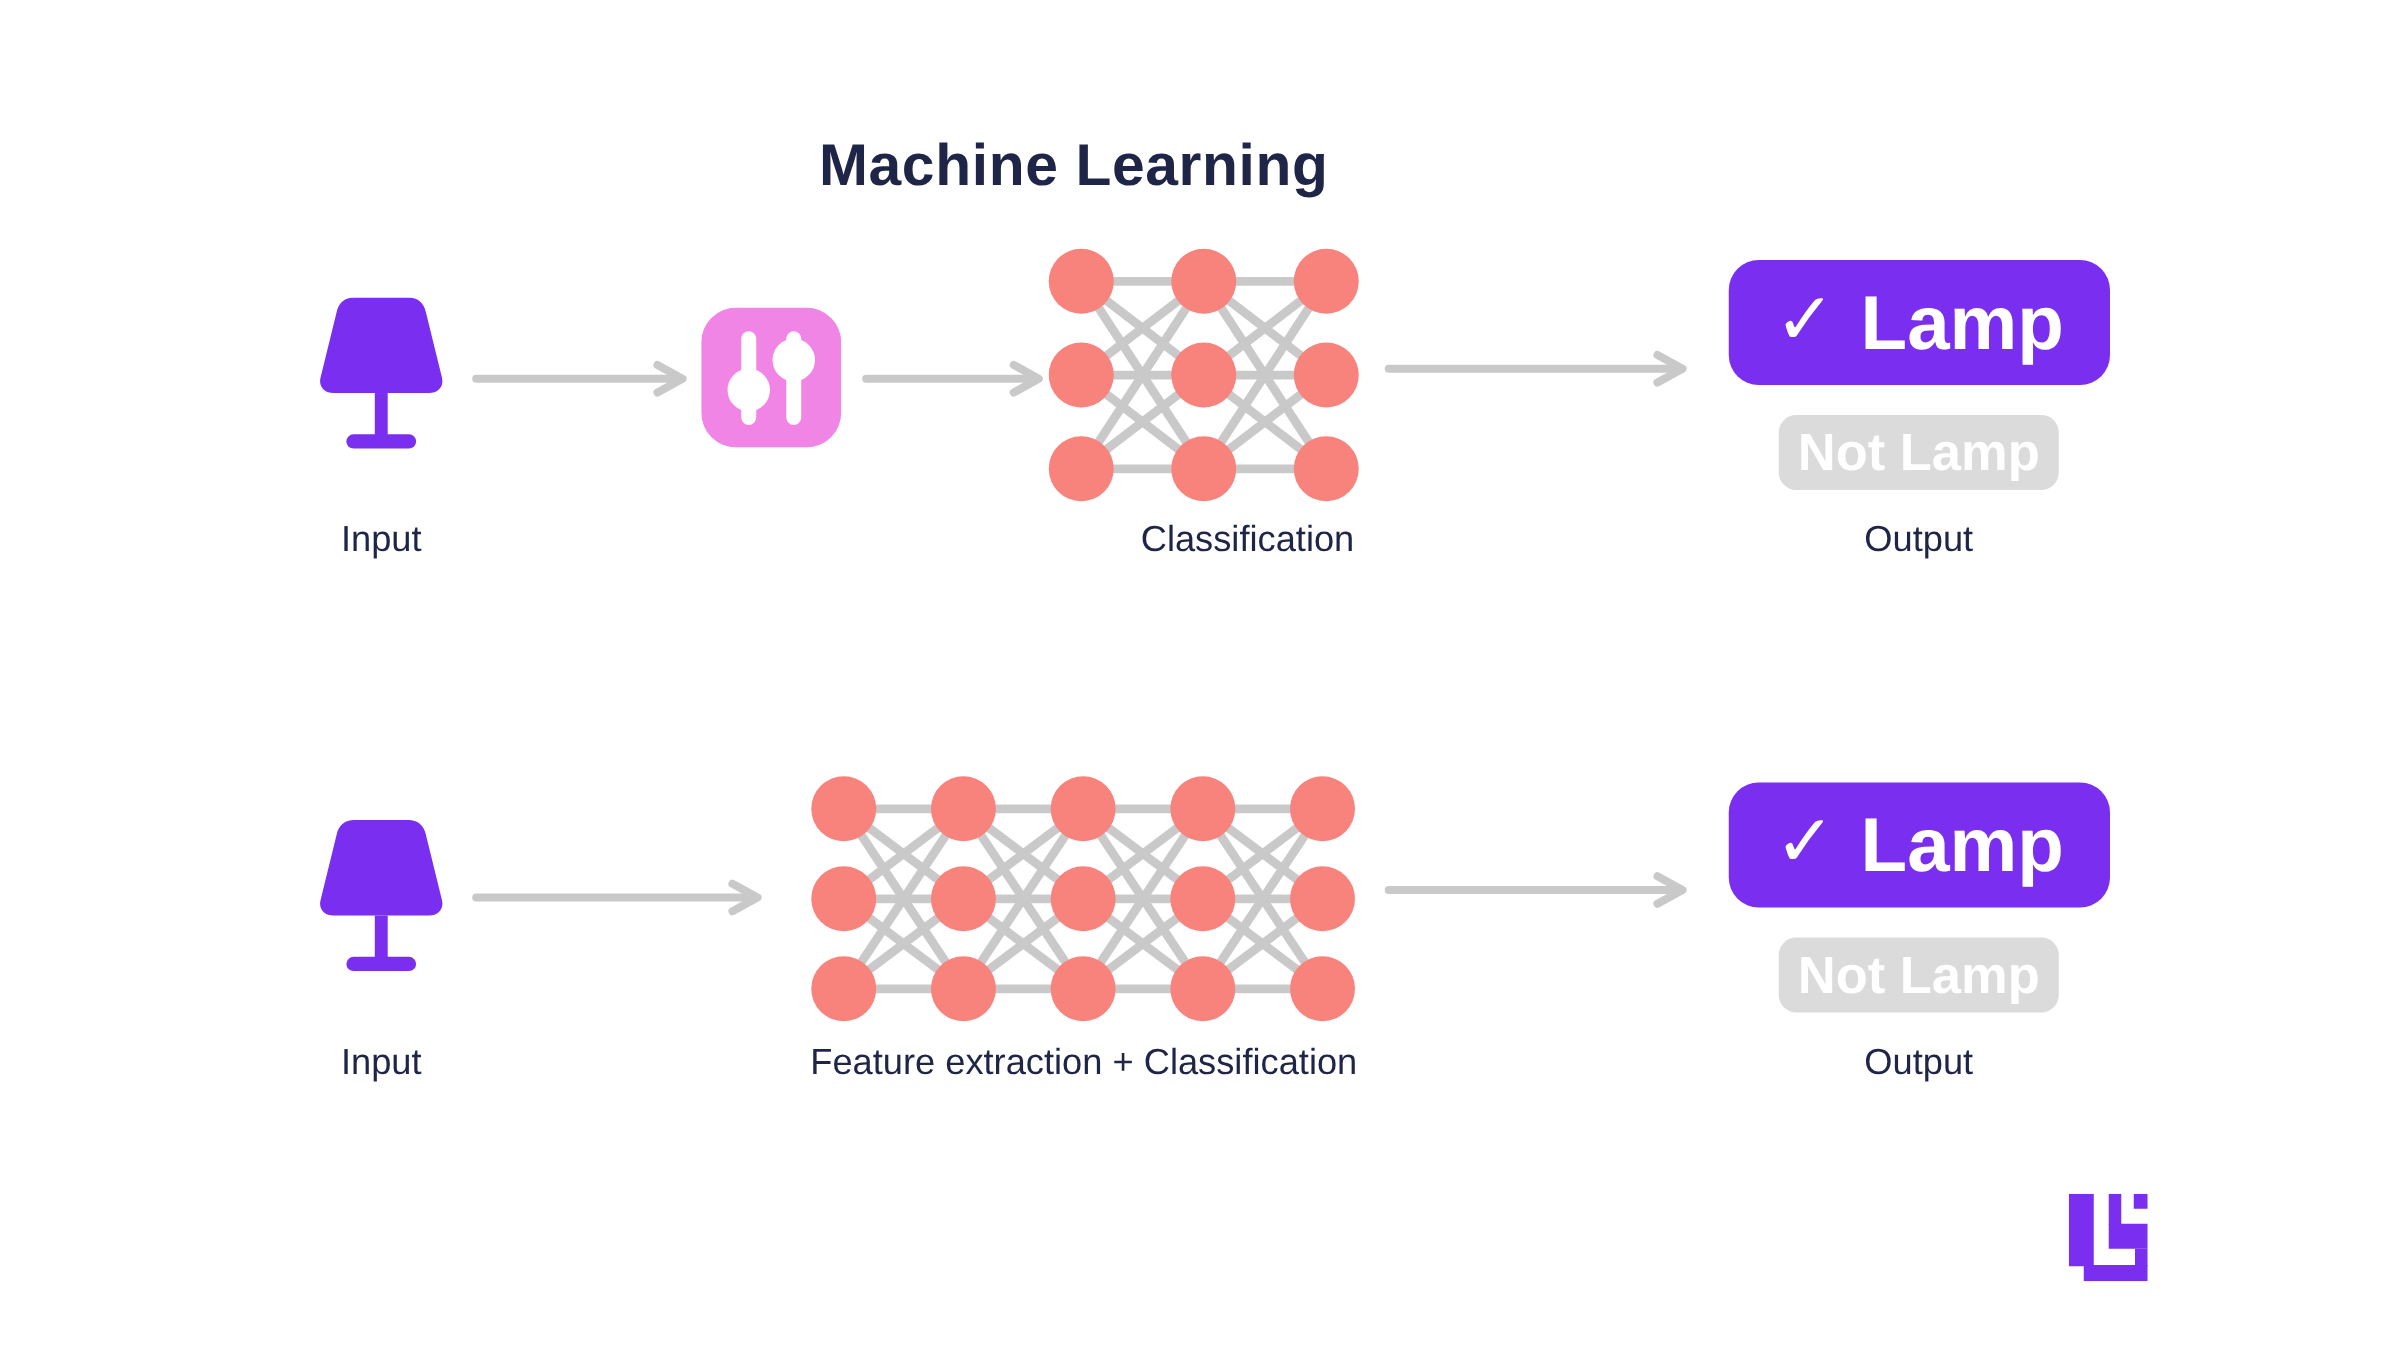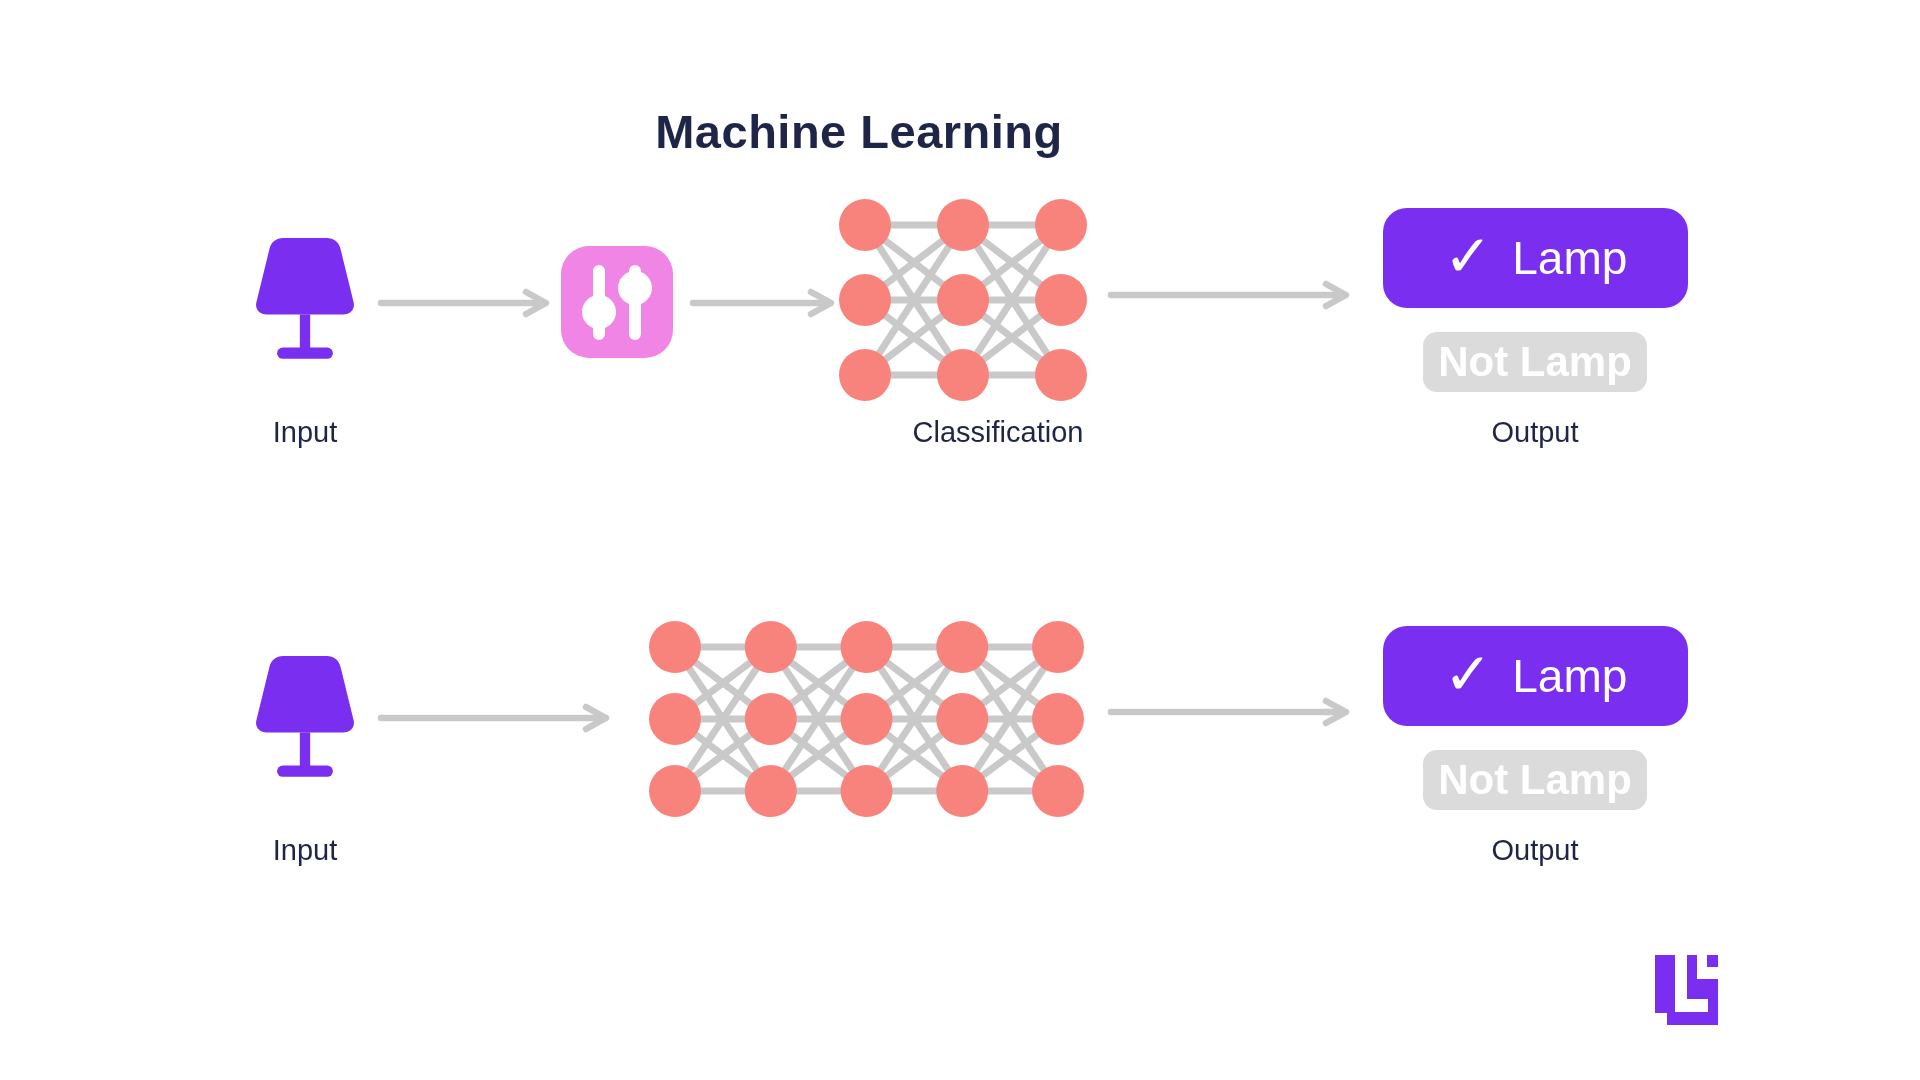--- a/index.html
+++ b/index.html
@@ -14,21 +14,21 @@
   }
   .arrow{position:absolute;overflow:visible;}
   .arrow line,.arrow path{stroke:var(--line_gray);stroke-width:6.5;fill:none;stroke-linecap:round;stroke-linejoin:round;}
   .net-line{stroke:var(--line_gray);stroke-width:7;}
   .net-node{fill:var(--salmon);}
   .result-btn{
     position:absolute;width:305px;height:100px;border-radius:24px;
     background:var(--purple);color:#fff;display:flex;align-items:center;justify-content:center;gap:20px;
   }
   .result-btn .check{font-size:58px;font-weight:400;line-height:1;transform:translateY(-2px);}
-  .result-btn .btn-label{font-size:46px;font-weight:400;line-height:1;}
+  .result-btn .btn-label{font-size:61px;font-weight:700;line-height:1;}
   .reject-badge{
     position:absolute;width:224px;height:60px;border-radius:14px;
     background:var(--badge_gray);color:#fff;display:flex;align-items:center;justify-content:center;
     font-size:42px;font-weight:600;
   }
   .step-label{
     position:absolute;color:var(--navy);font-size:29px;font-weight:400;
     line-height:36px;transform:translateX(-50%);white-space:nowrap;
   }
   .logo{position:absolute;display:flex;align-items:center;gap:22px;}
@@ -185,20 +185,21 @@
 
   <div class="result-btn" style="left:1383px;top:626px">
     <span class="check">✓</span>
     <span class="btn-label">Lamp</span>
   </div>
   <div class="reject-badge" style="left:1423px;top:750px">
     <span>Not Lamp</span>
   </div>
 
   <div class="step-label" style="left:305px;top:832px">Input</div>
+  <div class="step-label" style="left:867px;top:832px">Feature extraction + Classification</div>
   <div class="step-label" style="left:1535px;top:832px">Output</div>
 
   <div class="logo" style="left:1655px;top:955px">
     <svg width="66" height="70" viewBox="0 0 66 70">
       <g fill="var(--purple)">
         <rect x="0" y="0" width="20" height="58"></rect>
         <rect x="12" y="57" width="53" height="13"></rect>
         <rect x="32" y="0" width="10" height="25"></rect>
         <rect x="52" y="0" width="13" height="12"></rect>
         <rect x="32" y="24" width="33" height="20"></rect>

